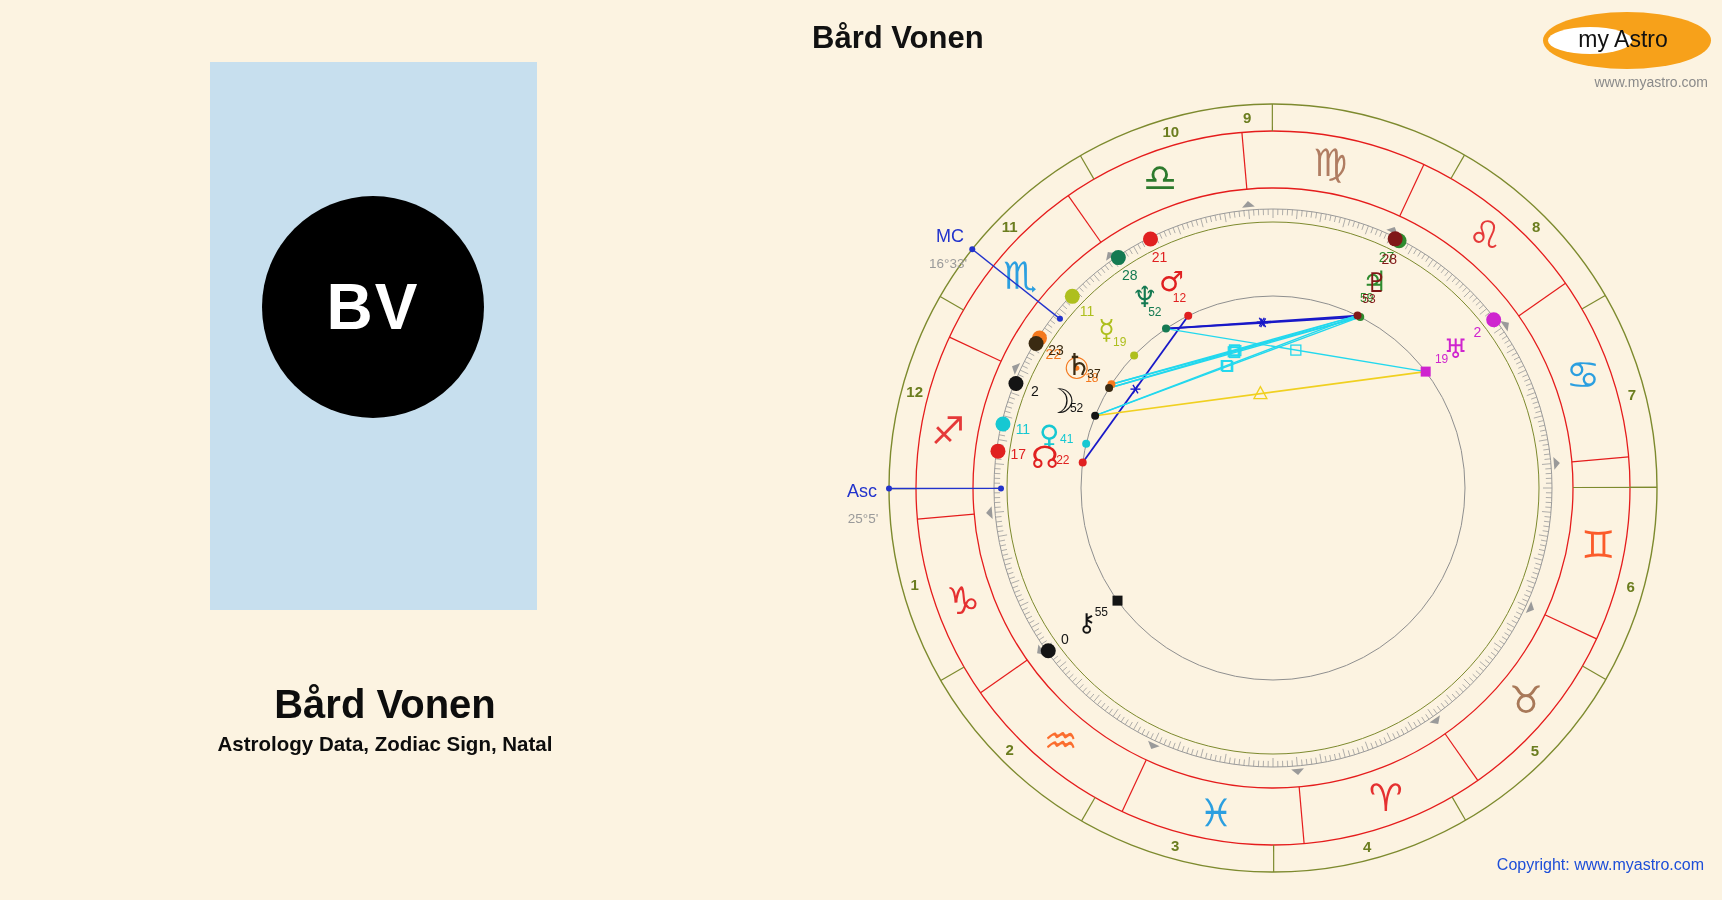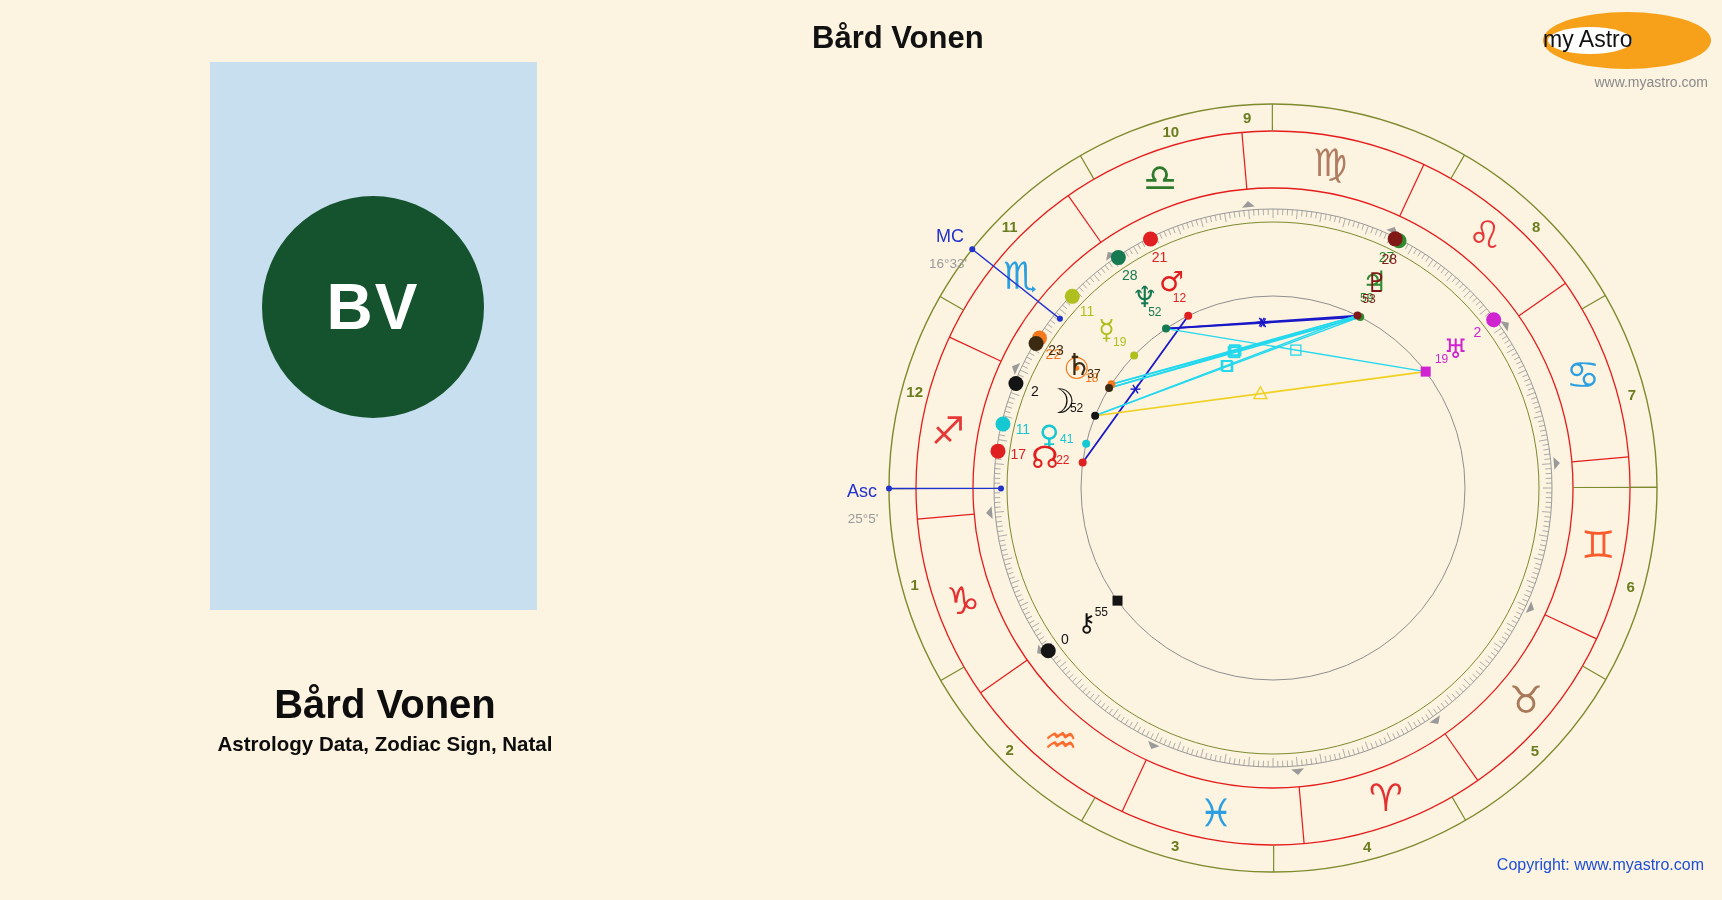--- a/index.html
+++ b/index.html
@@ -1,30 +1,30 @@
 <!DOCTYPE html>
 <html><head>
 <meta charset="utf-8">
 <style>
   html,body{margin:0;padding:0;}
   #page{position:relative;width:1722px;height:900px;background:#fcf3e1;overflow:hidden;
         font-family:"Liberation Sans",sans-serif;}
   .abs{position:absolute;}
   #profile-box{left:210px;top:62px;width:327px;height:548px;background:#c7dfee;}
-  #avatar{left:262px;top:196px;width:222px;height:222px;border-radius:50%;background:#14532d;
+  #avatar{left:262px;top:196px;width:222px;height:222px;border-radius:50%;background:#000000;
           display:flex;align-items:center;justify-content:center;}
   #avatar span{color:#fff;font-size:64px;font-weight:bold;letter-spacing:2px;}
   #profile-text{left:145px;top:682px;width:480px;text-align:center;color:#0d0d0d;}
   #profile-name{font-size:40px;font-weight:bold;line-height:1.1;}
   #profile-sub{margin-top:4px;font-size:20.5px;font-weight:bold;line-height:1.36;}
   #chart-heading{left:812px;top:20px;font-size:31px;font-weight:bold;color:#111;}
   #logo{left:1543px;top:12px;width:168px;height:57px;}
   #logo .oval{position:absolute;left:0;top:0;width:168px;height:57px;background:#f7a11a;border-radius:50%;}
   #logo .inner-oval{position:absolute;left:5px;top:15px;width:84px;height:27px;background:#fff;border-radius:50%;}
-  #logo .brand{position:absolute;left:0;top:14px;width:160px;text-align:left;font-size:23px;color:#111;}
+  #logo .brand{position:absolute;left:0;top:14px;width:160px;text-align:center;font-size:23px;color:#111;}
   #logo-url{left:1548px;top:74px;width:160px;text-align:right;font-size:14px;color:#8a8a8a;}
   #copyright{right:18px;bottom:26px;font-size:16px;color:#1d4ed8;}
   #chart-svg{left:0;top:0;}
   text{font-family:"Liberation Sans",sans-serif;}
   .glyph{font-family:"DejaVu Sans",sans-serif;}
 </style>
 </head>
 <body>
 
 <div id="page">

